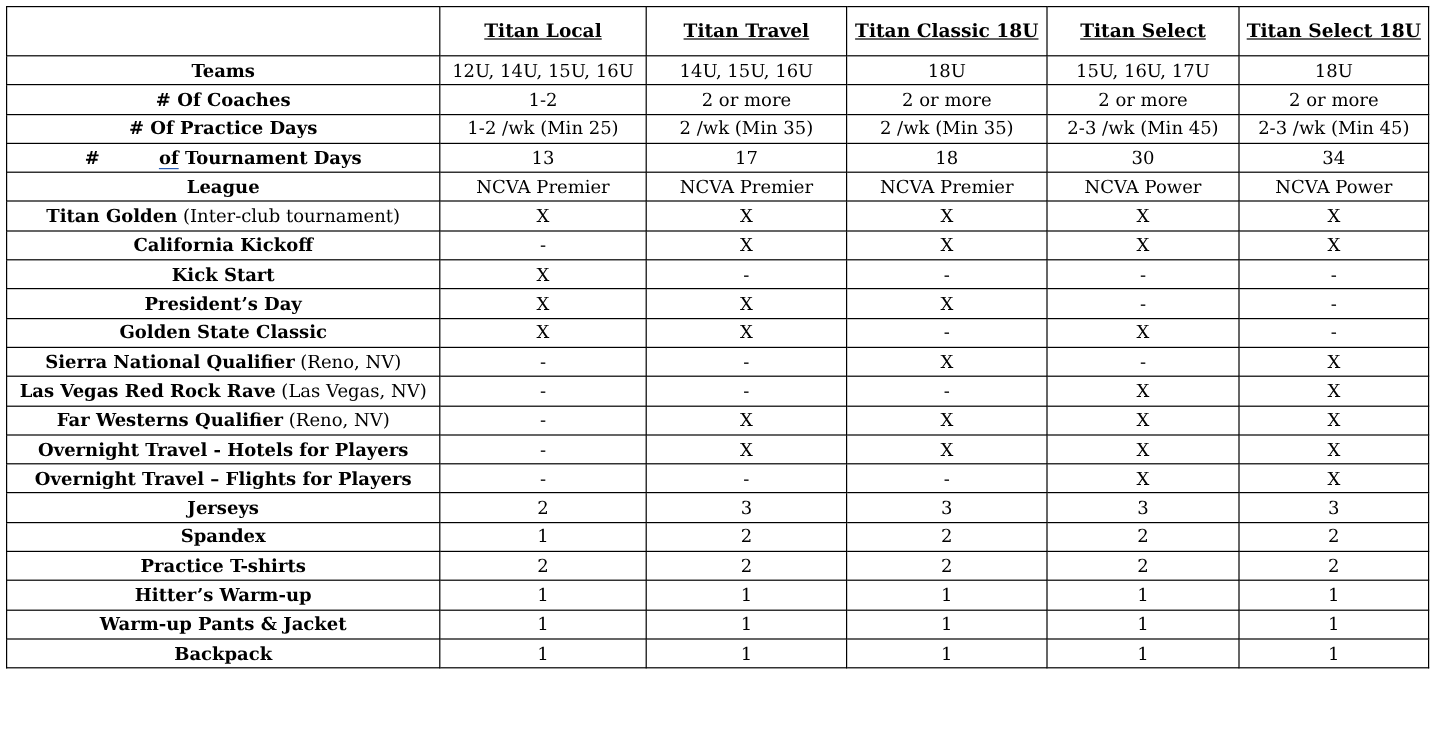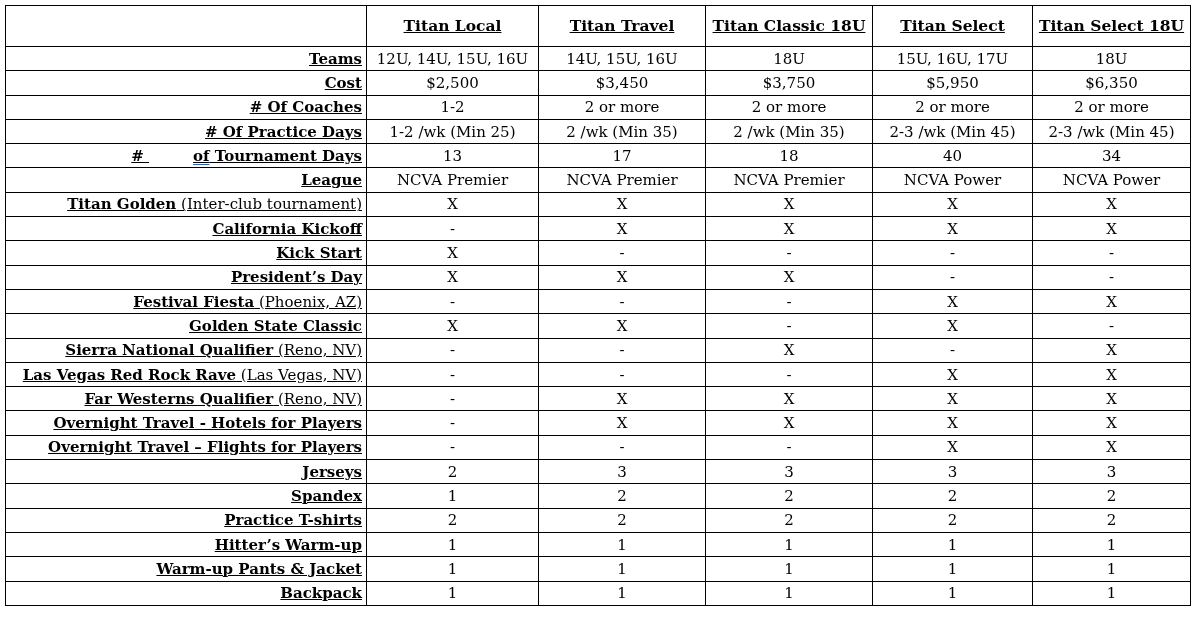--- a/index.html
+++ b/index.html
@@ -23,21 +23,21 @@
   }
   table.cmp th {
     height: 40px;
     font-weight: bold;
     text-align: center;
     text-decoration: underline;
     white-space: normal;
     line-height: 18px;
     font-size: 15.5px;
   }
-  td.label { text-align: right; padding-left: 11px; text-decoration: underline; }
+  td.label { text-align: center; padding-left: 11px; }
   td.label .main { font-weight: bold; }
   td.label .note { font-weight: normal; }
   td.val { text-align: center; }
   .of-u { text-decoration: underline; text-decoration-color: #2b5fb8; text-underline-offset: 3px; margin-left: 44px; }
 </style>
 </head>
 <body>
 
 <table class="cmp">
   <colgroup>
@@ -61,49 +61,41 @@
   <tbody id="tbody">
       <tr>
         <td class="label"><span class="main">Teams</span></td>
         <td class="val">12U, 14U, 15U, 16U</td>
         <td class="val">14U, 15U, 16U</td>
         <td class="val">18U</td>
         <td class="val">15U, 16U, 17U</td>
         <td class="val">18U</td>
       </tr>
       <tr>
-        <td class="label"><span class="main">Cost</span></td>
-        <td class="val">$2,500</td>
-        <td class="val">$3,450</td>
-        <td class="val">$3,750</td>
-        <td class="val">$5,950</td>
-        <td class="val">$6,350</td>
-      </tr>
-      <tr>
         <td class="label"><span class="main"># Of Coaches</span></td>
         <td class="val">1-2</td>
         <td class="val">2 or more</td>
         <td class="val">2 or more</td>
         <td class="val">2 or more</td>
         <td class="val">2 or more</td>
       </tr>
       <tr>
         <td class="label"><span class="main"># Of Practice Days</span></td>
         <td class="val">1-2 /wk (Min 25)</td>
         <td class="val">2 /wk (Min 35)</td>
         <td class="val">2 /wk (Min 35)</td>
         <td class="val">2-3 /wk (Min 45)</td>
         <td class="val">2-3 /wk (Min 45)</td>
       </tr>
       <tr>
         <td class="label"><span class="main"># </span><span class="main of-u">of</span><span class="main"> Tournament Days</span></td>
         <td class="val">13</td>
         <td class="val">17</td>
         <td class="val">18</td>
-        <td class="val">40</td>
+        <td class="val">30</td>
         <td class="val">34</td>
       </tr>
       <tr>
         <td class="label"><span class="main">League</span></td>
         <td class="val">NCVA Premier</td>
         <td class="val">NCVA Premier</td>
         <td class="val">NCVA Premier</td>
         <td class="val">NCVA Power</td>
         <td class="val">NCVA Power</td>
       </tr>
@@ -133,28 +125,20 @@
       </tr>
       <tr>
         <td class="label"><span class="main">President’s Day</span></td>
         <td class="val">X</td>
         <td class="val">X</td>
         <td class="val">X</td>
         <td class="val">-</td>
         <td class="val">-</td>
       </tr>
       <tr>
-        <td class="label"><span class="main">Festival Fiesta</span><span class="note"> (Phoenix, AZ)</span></td>
-        <td class="val">-</td>
-        <td class="val">-</td>
-        <td class="val">-</td>
-        <td class="val">X</td>
-        <td class="val">X</td>
-      </tr>
-      <tr>
         <td class="label"><span class="main">Golden State Classic</span></td>
         <td class="val">X</td>
         <td class="val">X</td>
         <td class="val">-</td>
         <td class="val">X</td>
         <td class="val">-</td>
       </tr>
       <tr>
         <td class="label"><span class="main">Sierra National Qualifier</span><span class="note"> (Reno, NV)</span></td>
         <td class="val">-</td>

